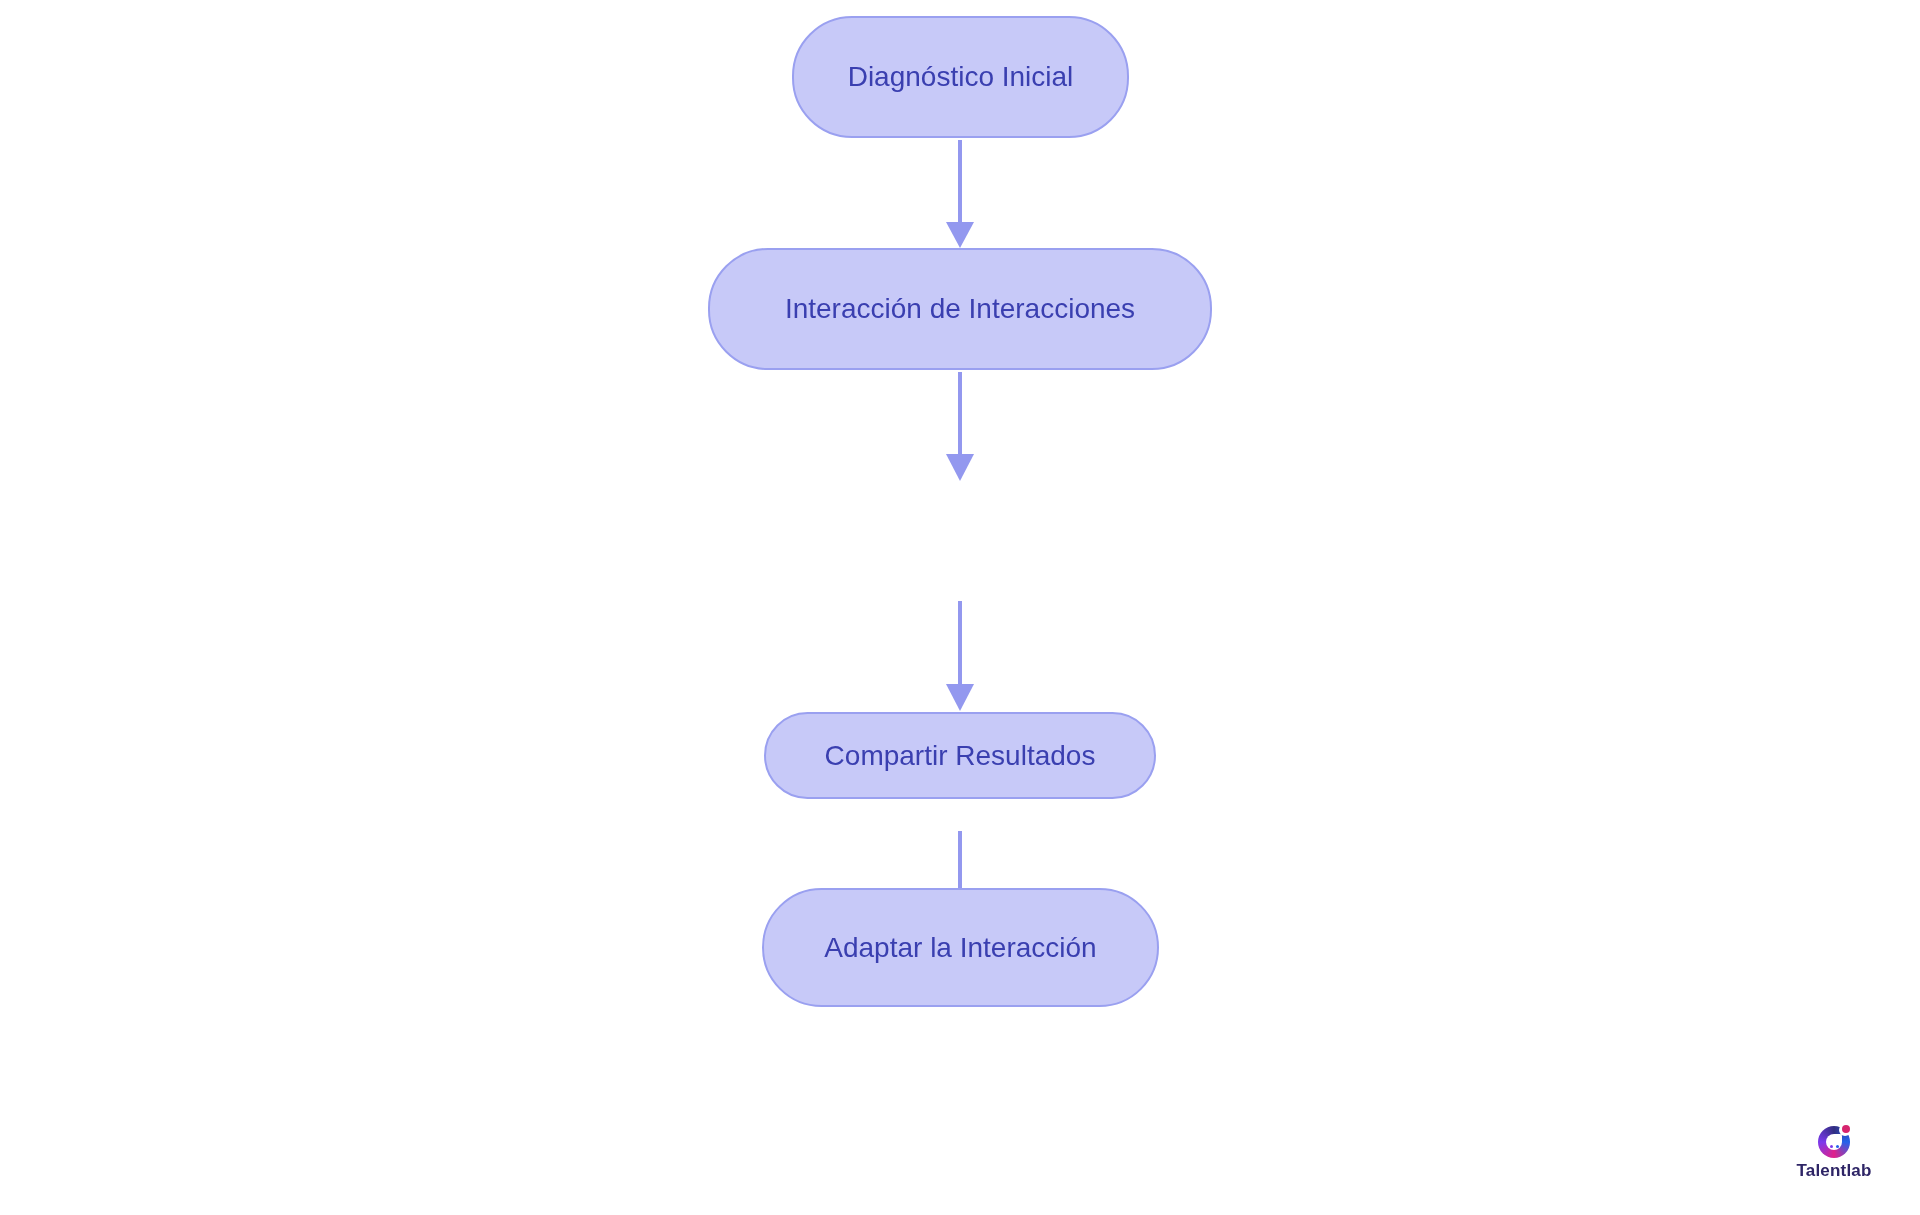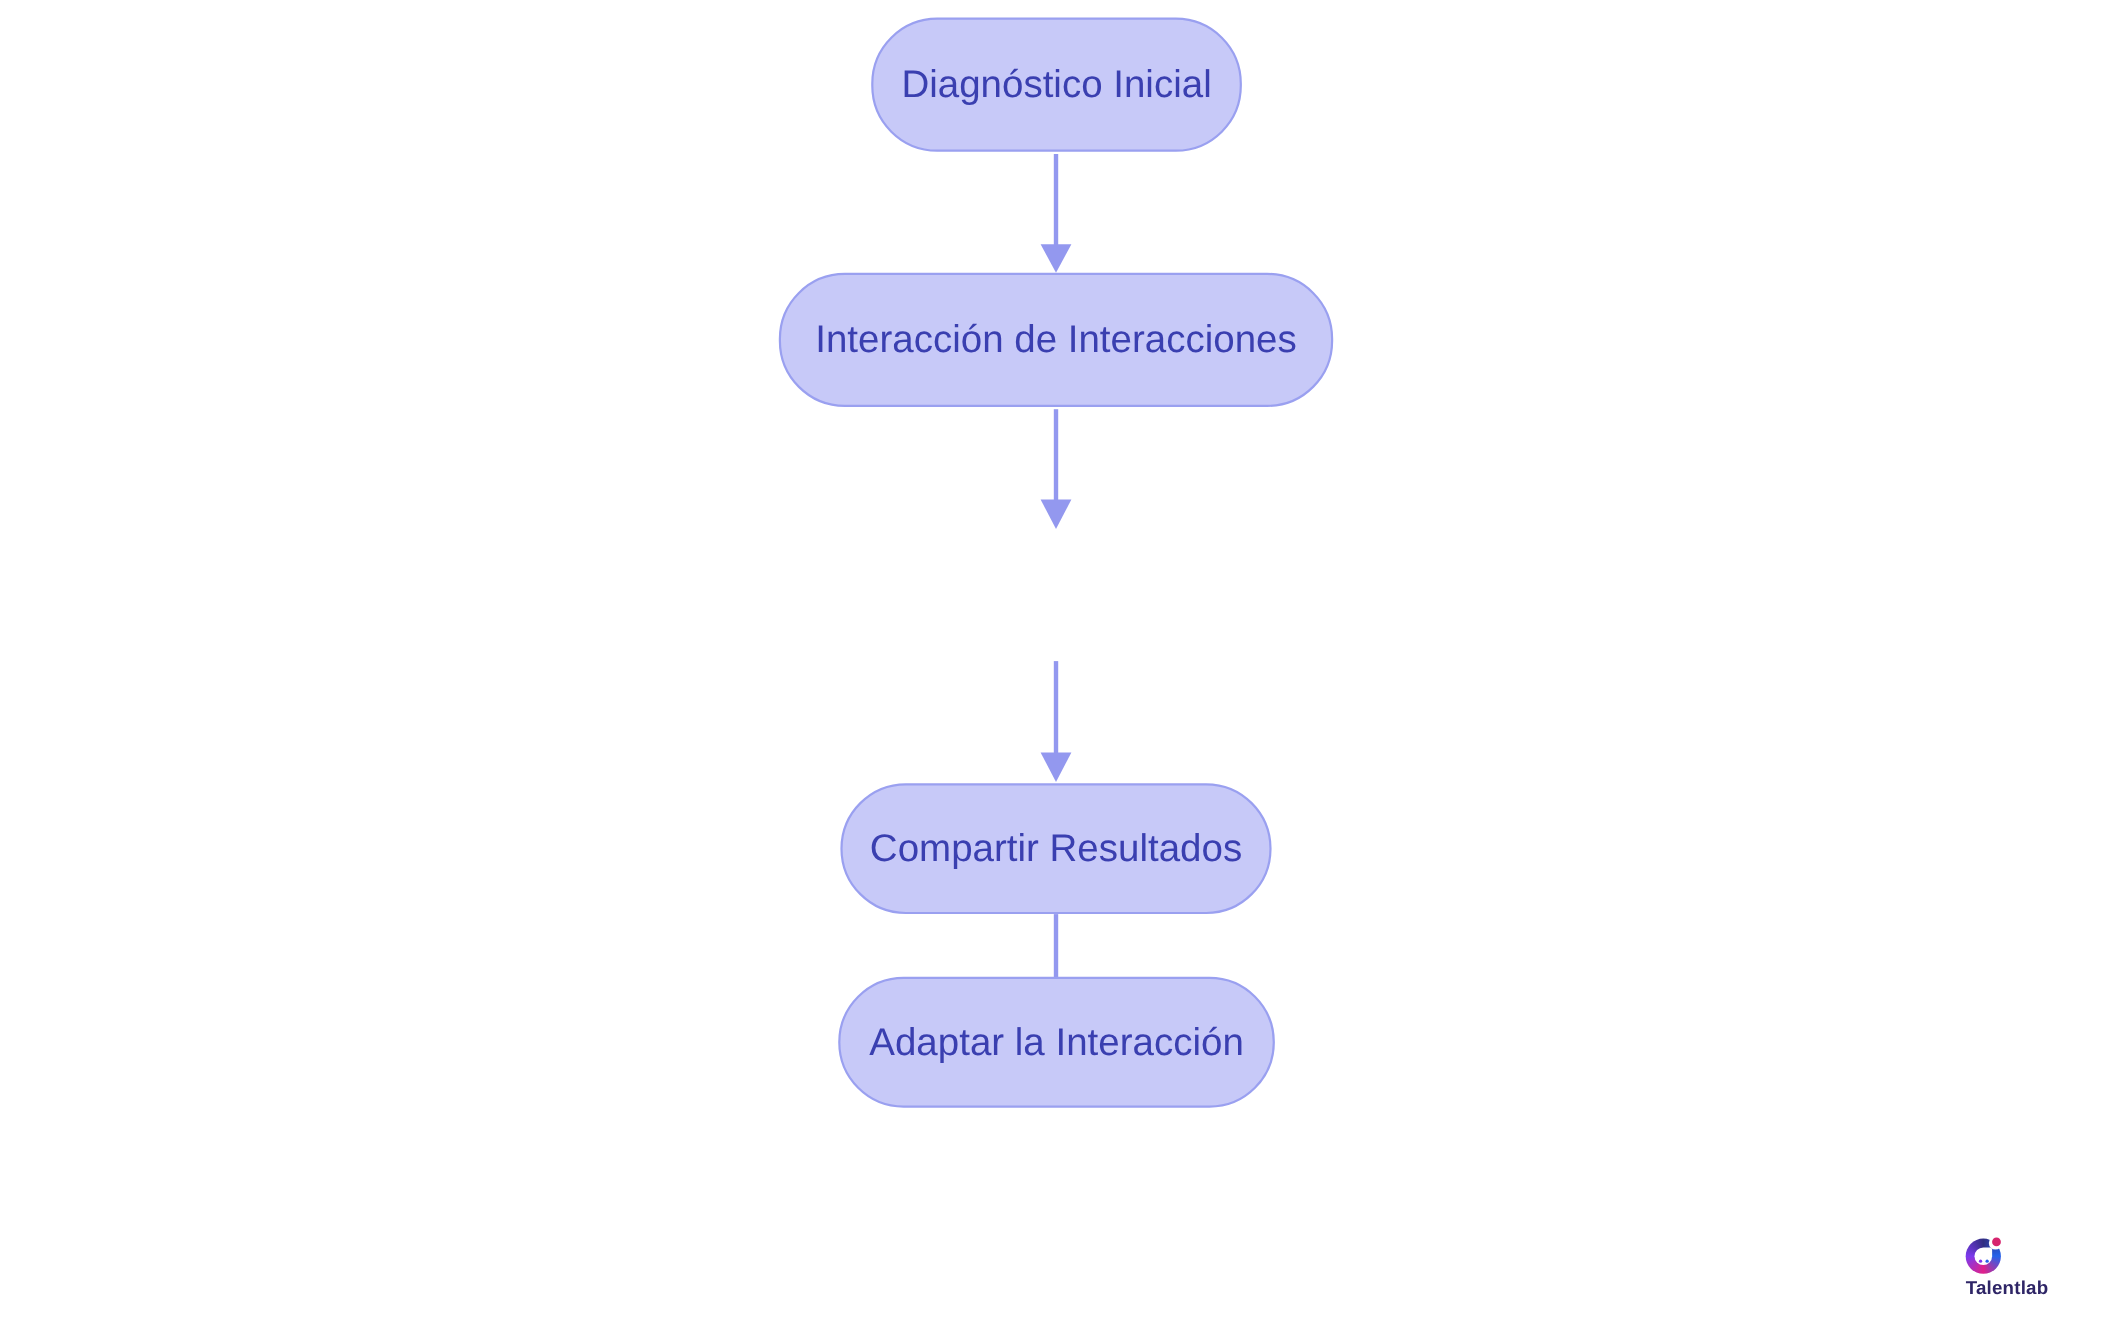--- a/index.html
+++ b/index.html
@@ -33,32 +33,32 @@
     box-sizing: border-box;
     background: var(--node-fill, #c7c9f8);
     border: 2px solid var(--node-border, #9aa0f0);
     border-radius: 60px;
     display: flex;
     align-items: center;
     justify-content: center;
   }
   .node-label {
     color: var(--node-text, #3a3fb0);
-    font-size: 35px;
+    font-size: 28px;
     line-height: 1.2;
     white-space: nowrap;
     text-align: center;
   }
   .brand {
     position: absolute;
     left: 1787px; top: 1126px;
     width: 94px;
     display: flex;
     flex-direction: column;
-    align-items: flex-start;
+    align-items: center;
   }
   .logo-icon {
     position: relative;
     width: 32px; height: 32px;
     border-radius: 50%;
     background: conic-gradient(from 0deg,
       #312e81 0deg, #2563eb 90deg, #e0218a 180deg,
       #7c3aed 270deg, #312e81 360deg);
   }
   .logo-bulb {
@@ -120,21 +120,21 @@
 
   <div class="node" style="left:792px; top:16px; width:337px; height:122px;">
     <span class="node-label">Diagnóstico Inicial</span>
   </div>
 
   <div class="node" style="left:708px; top:248px; width:504px; height:122px;">
     <span class="node-label">Interacción de Interacciones</span>
   </div>
 
 
-  <div class="node" style="left:764px; top:712px; width:392px; height:119px;">
+  <div class="node" style="left:764px; top:712px; width:392px; height:87px;">
     <span class="node-label">Compartir Resultados</span>
   </div>
 
   <div class="node" style="left:762px; top:888px; width:397px; height:119px;">
     <span class="node-label">Adaptar la Interacción</span>
   </div>
 
   <div class="brand">
     <div class="logo-icon">
       <div class="logo-bulb"></div>

